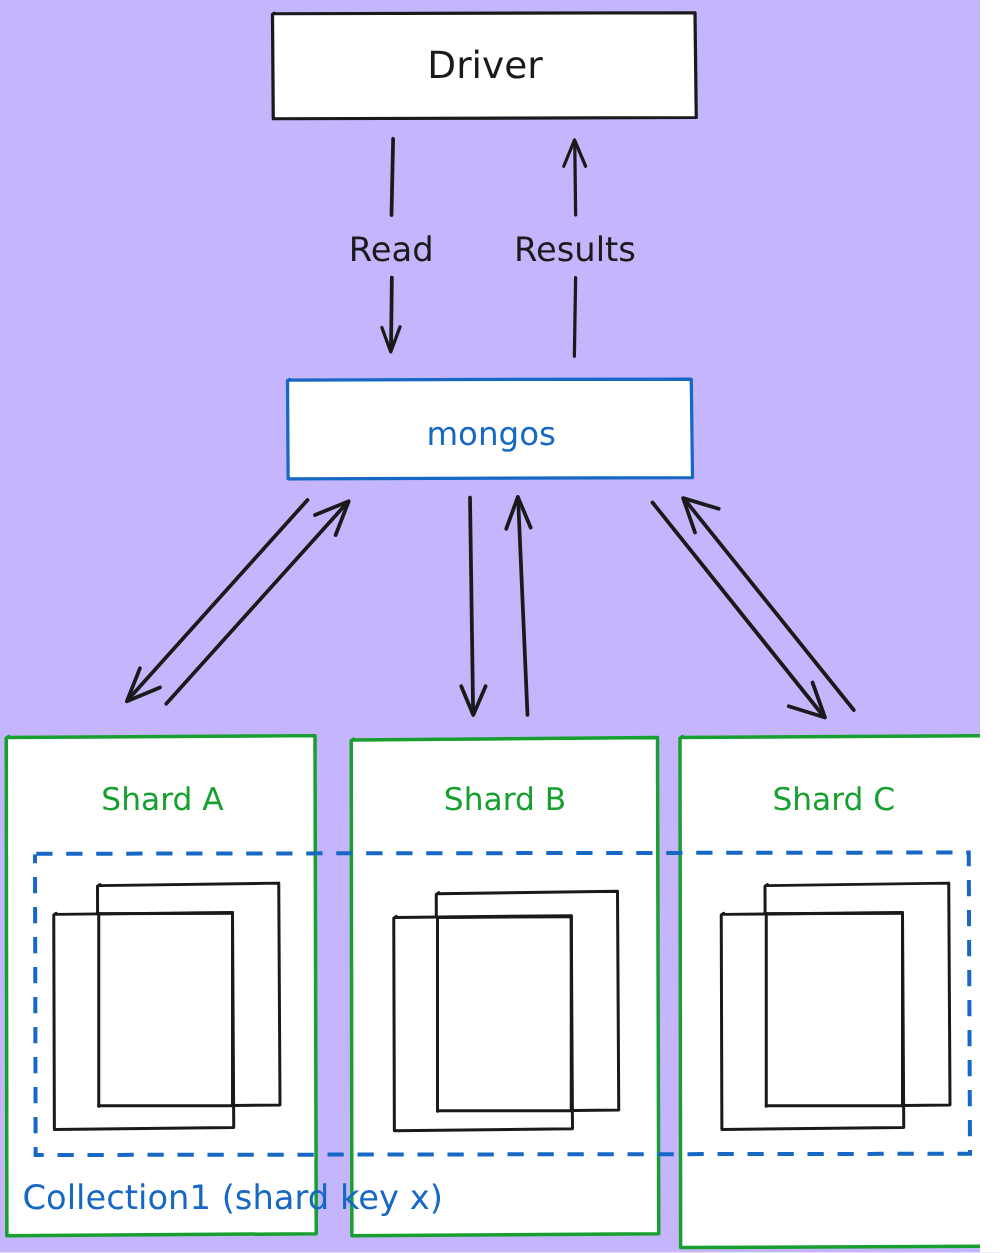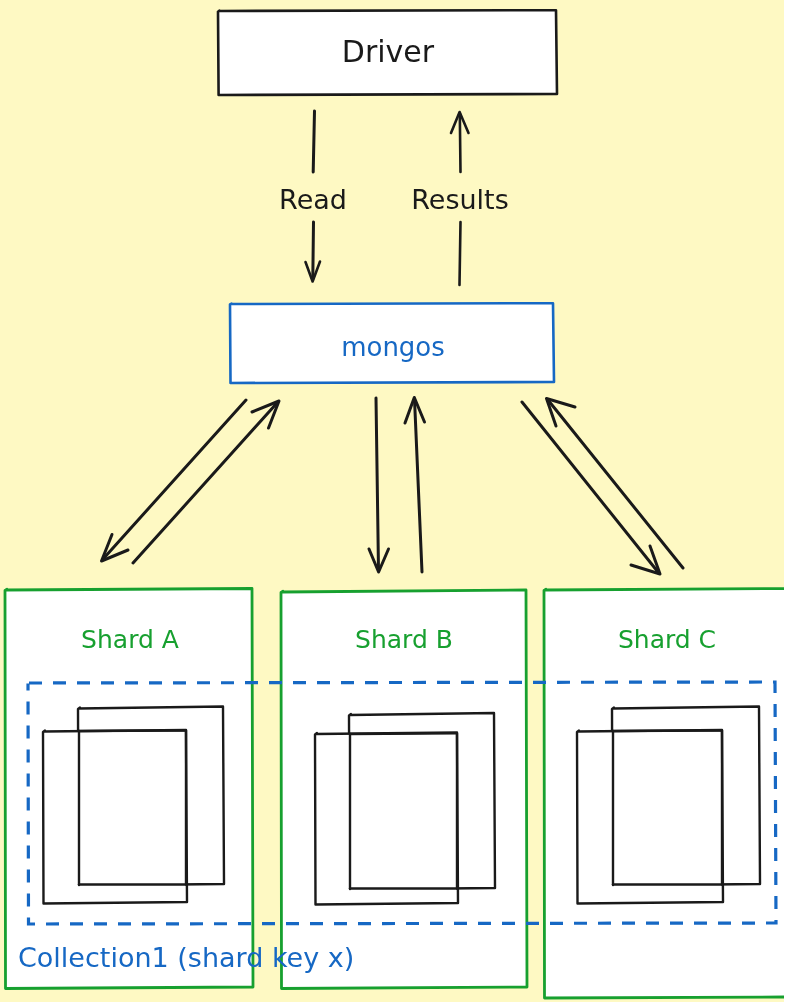--- a/index.html
+++ b/index.html
@@ -7,21 +7,21 @@
     padding: 0;
     background: #ffffff;
   }
   body {
     font-family: "DejaVu Sans", sans-serif;
   }
   #canvas {
     position: relative;
     width: 784px;
     height: 1002px;
-    background: #fef9c3;
+    background: #c4b5fd;
     overflow: hidden;
   }
   #diagram-svg {
     position: absolute;
     left: 0;
     top: 0;
     width: 800px;
     height: 1002px;
   }
   text {

